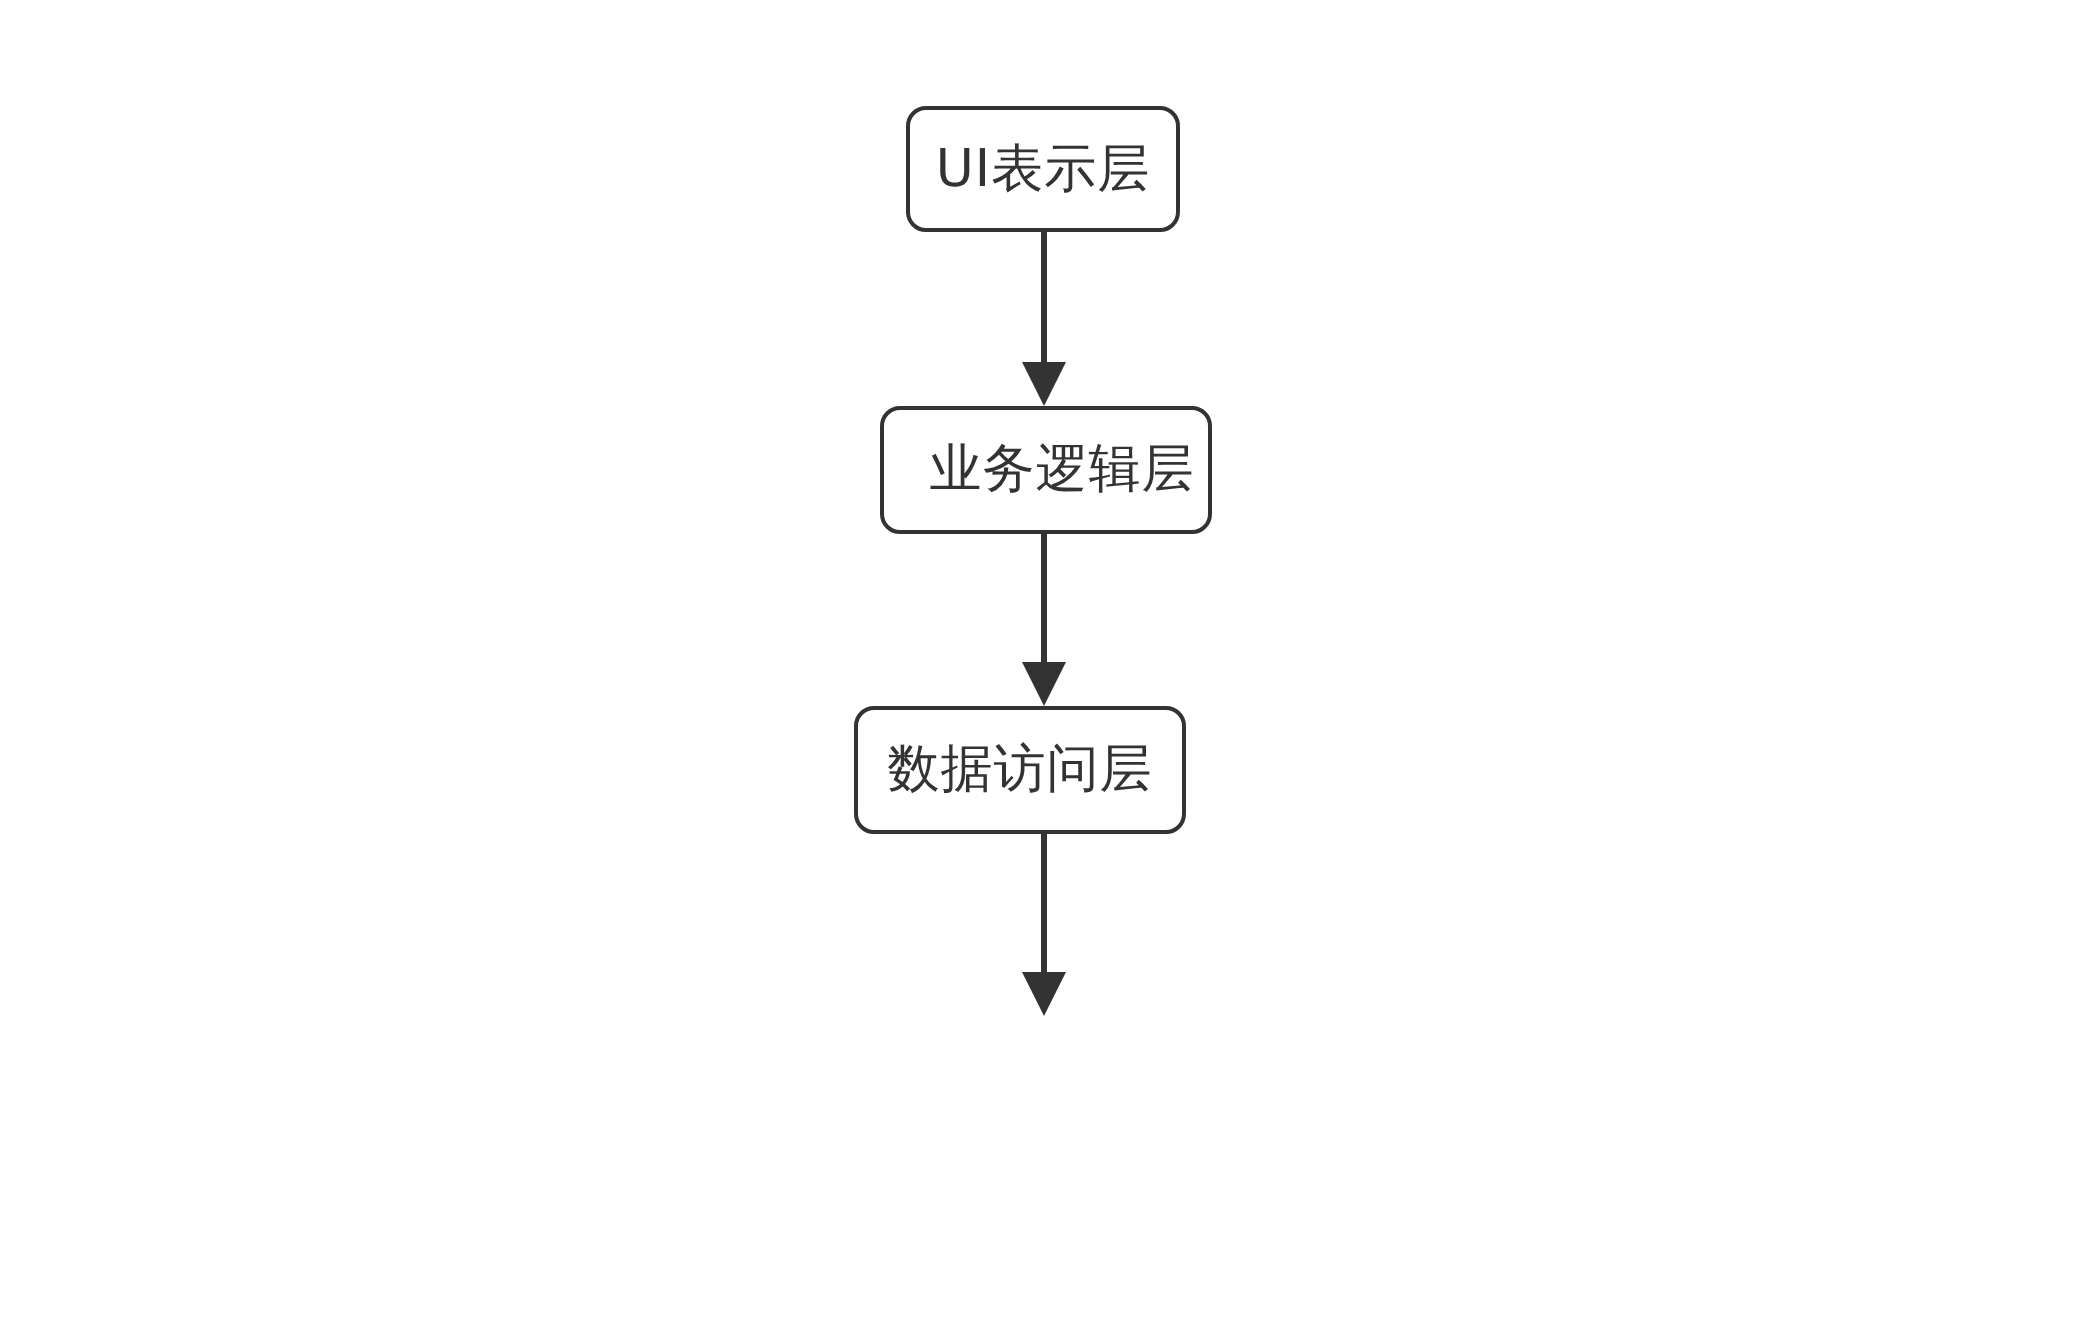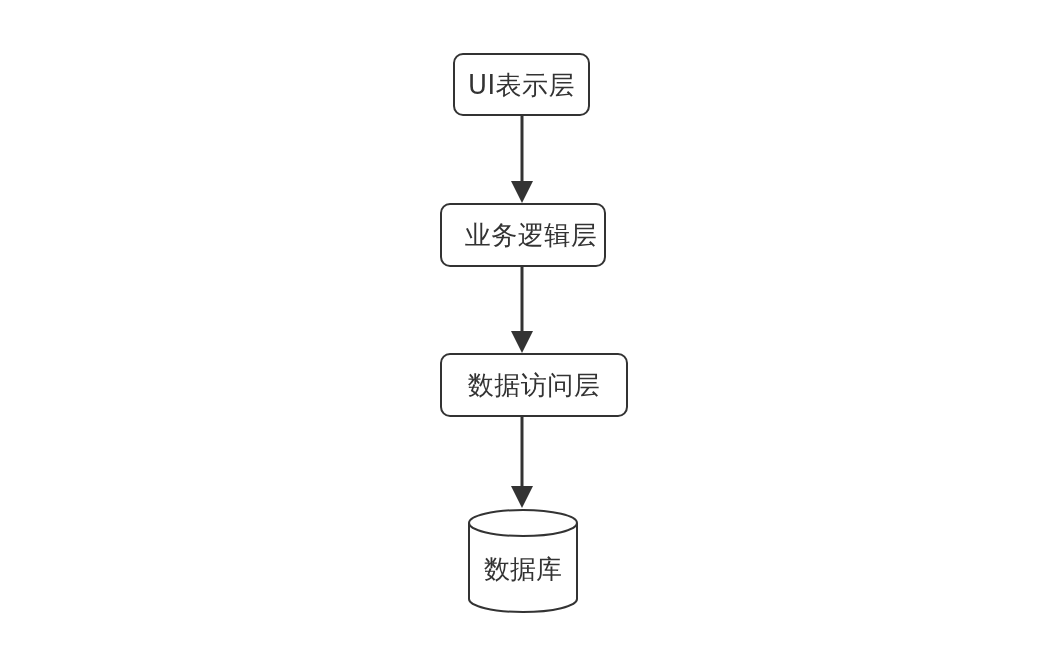--- a/index.html
+++ b/index.html
@@ -28,21 +28,21 @@
   }
   .node-label {
     color: #333333;
     font-size: 26px;
     line-height: 1;
     white-space: nowrap;
     letter-spacing: 0.5px;
   }
   .node-ui      { left: 453px; top: 53px;  width: 137px; height: 63px; }
   .node-biz     { left: 440px; top: 203px; width: 166px; height: 64px; padding-left: 16px; }
-  .node-dal     { left: 440px; top: 353px; width: 188px; height: 64px; }
+  .node-dal     { left: 427px; top: 353px; width: 166px; height: 64px; }
   .edge {
     position: absolute;
     width: 26px;
     left: 509px;
   }
   .edge-1 { top: 116px; height: 87px; }
   .edge-2 { top: 267px; height: 86px; }
   .edge-3 { top: 417px; height: 91px; }
   .edge svg { display: block; width: 100%; height: 100%; }
   .node-db {
@@ -104,21 +104,14 @@
     <span class="node-label">数据访问层</span>
   </div>
 
   <div class="edge edge-3">
     <svg viewBox="0 0 26 91" preserveAspectRatio="none">
       <line x1="13" y1="0" x2="13" y2="70" stroke="#333333" stroke-width="3"></line>
       <polygon points="2,69 24,69 13,91" fill="#333333"></polygon>
     </svg>
   </div>
 
-  <div class="node-db">
-    <svg viewBox="0 0 112 106">
-      <path d="M 2 15 L 2 91 A 54 13 0 0 0 110 91 L 110 15" fill="#ffffff" stroke="#333333" stroke-width="2"></path>
-      <ellipse cx="56" cy="15" rx="54" ry="13" fill="#ffffff" stroke="#333333" stroke-width="2"></ellipse>
-    </svg>
-    <div class="db-label">数据库</div>
-  </div>
 
 </div>
 
 </body></html>

